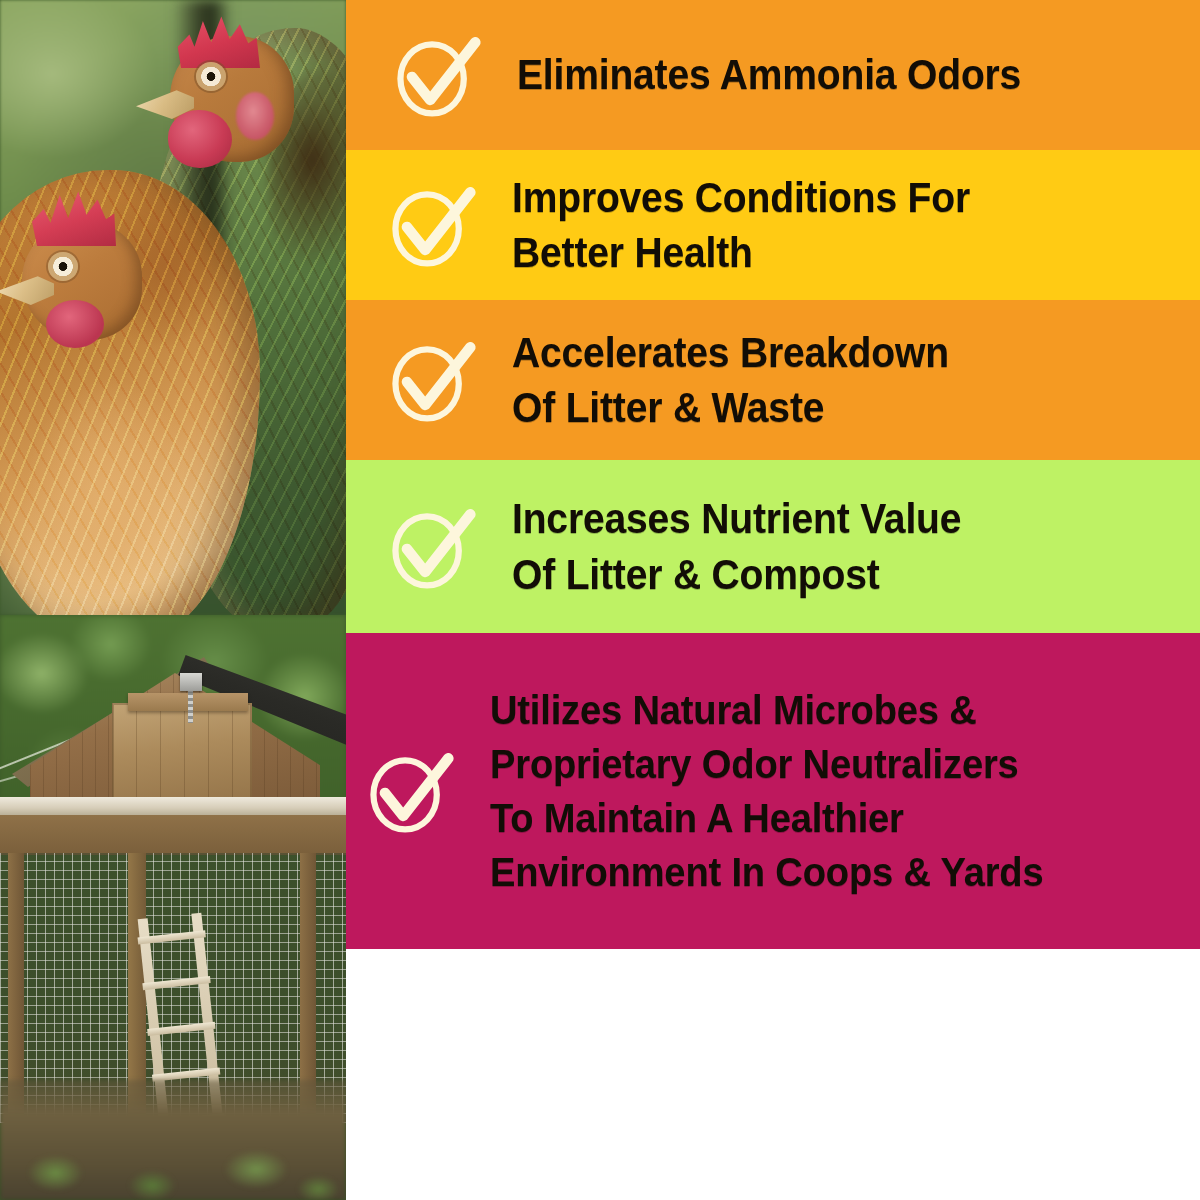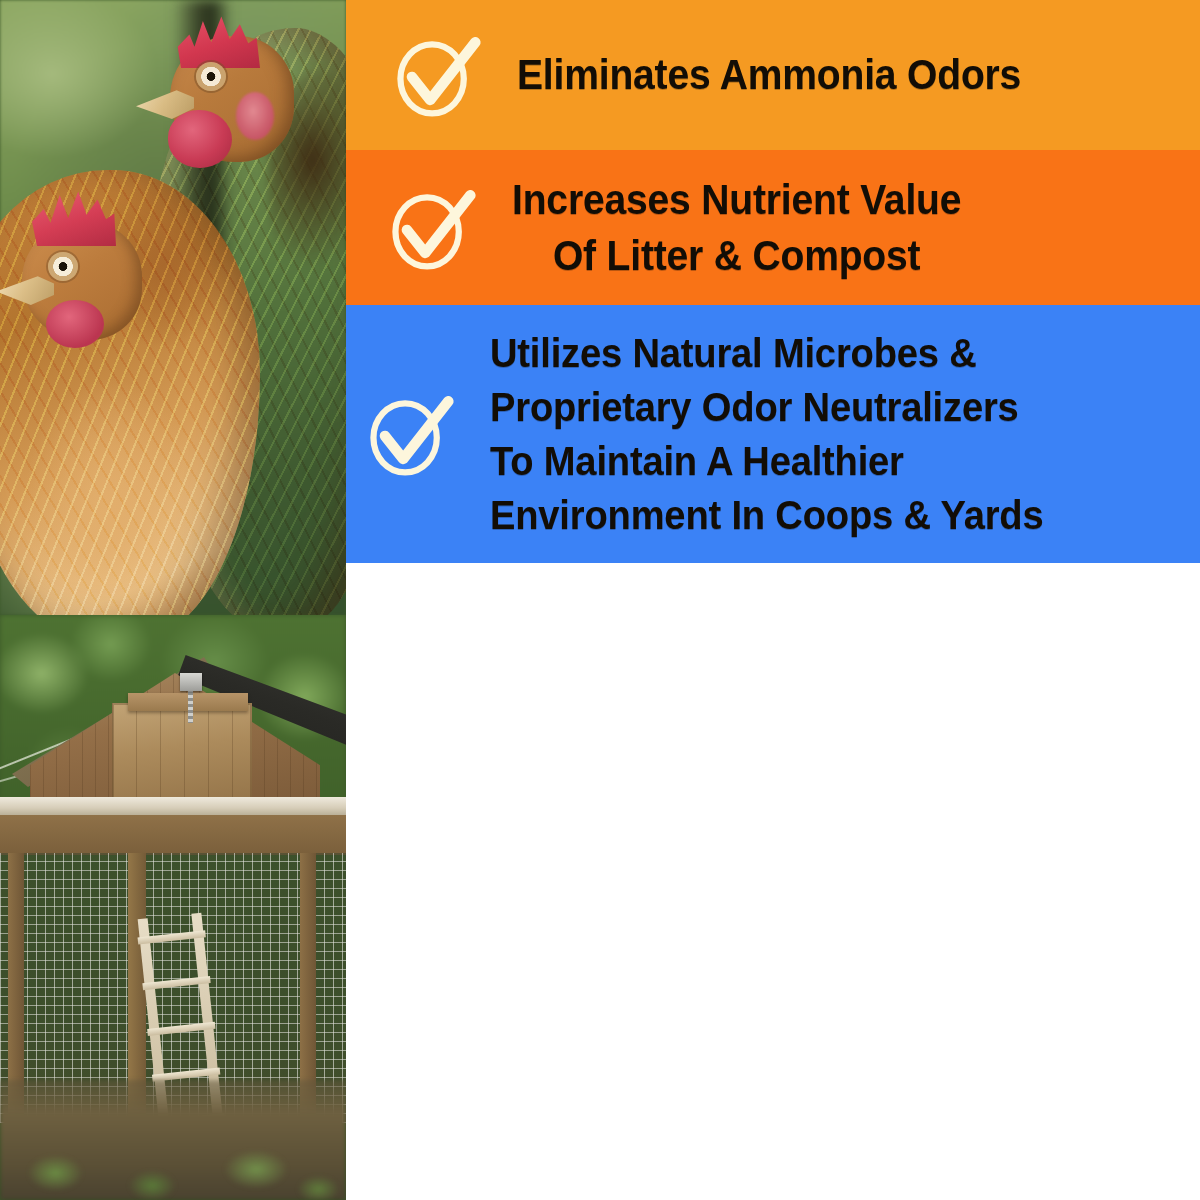--- a/index.html
+++ b/index.html
@@ -372,30 +372,48 @@
 
   <div class="benefits" id="benefits-list">
       <div class="benefit-row" style="height: 150px; background: rgb(245, 154, 34); padding-left: 41px;">
         <span class="check-icon">
 <svg viewBox="0 0 100 100" width="96" height="96" aria-hidden="true">
   <ellipse cx="47" cy="54" rx="33" ry="36" fill="none" stroke="#FDF6DC" stroke-width="6.5" stroke-linecap="round"></ellipse>
   <path d="M26 52 L45 76 L92 16" fill="none" stroke="#FDF6DC" stroke-width="11" stroke-linecap="round" stroke-linejoin="round"></path>
 </svg></span>
         <div class="benefit-text" style="font-size: 42px; color: rgb(18, 13, 6);">Eliminates Ammonia Odors</div>
       </div>
-      <div class="benefit-row" style="height: 155px; background: #f97316; text-align: center;">
+      <div class="benefit-row" style="height: 150px; background: rgb(255, 203, 20);">
+        <span class="check-icon">
+<svg viewBox="0 0 100 100" width="96" height="96" aria-hidden="true">
+  <ellipse cx="47" cy="54" rx="33" ry="36" fill="none" stroke="#FDF6DC" stroke-width="6.5" stroke-linecap="round"></ellipse>
+  <path d="M26 52 L45 76 L92 16" fill="none" stroke="#FDF6DC" stroke-width="11" stroke-linecap="round" stroke-linejoin="round"></path>
+</svg></span>
+        <div class="benefit-text" style="font-size: 42px; color: rgb(18, 13, 6);">Improves Conditions For
+Better Health</div>
+      </div>
+      <div class="benefit-row" style="height: 160px; background: rgb(245, 154, 34);">
+        <span class="check-icon">
+<svg viewBox="0 0 100 100" width="96" height="96" aria-hidden="true">
+  <ellipse cx="47" cy="54" rx="33" ry="36" fill="none" stroke="#FDF6DC" stroke-width="6.5" stroke-linecap="round"></ellipse>
+  <path d="M26 52 L45 76 L92 16" fill="none" stroke="#FDF6DC" stroke-width="11" stroke-linecap="round" stroke-linejoin="round"></path>
+</svg></span>
+        <div class="benefit-text" style="font-size: 42px; color: rgb(18, 13, 6);">Accelerates Breakdown
+Of Litter &amp; Waste</div>
+      </div>
+      <div class="benefit-row" style="height: 173px; background: #bef264;">
         <span class="check-icon">
 <svg viewBox="0 0 100 100" width="96" height="96" aria-hidden="true">
   <ellipse cx="47" cy="54" rx="33" ry="36" fill="none" stroke="#FDF6DC" stroke-width="6.5" stroke-linecap="round"></ellipse>
   <path d="M26 52 L45 76 L92 16" fill="none" stroke="#FDF6DC" stroke-width="11" stroke-linecap="round" stroke-linejoin="round"></path>
 </svg></span>
         <div class="benefit-text" style="font-size: 42px; color: rgb(18, 13, 6);">Increases Nutrient Value
 Of Litter &amp; Compost</div>
       </div>
-      <div class="benefit-row" style="height: 258px; background: #3b82f6; padding-left: 14px;">
+      <div class="benefit-row" style="height: 316px; background: #be185d; padding-left: 14px;">
         <span class="check-icon">
 <svg viewBox="0 0 100 100" width="96" height="96" aria-hidden="true">
   <ellipse cx="47" cy="54" rx="33" ry="36" fill="none" stroke="#FDF6DC" stroke-width="6.5" stroke-linecap="round"></ellipse>
   <path d="M26 52 L45 76 L92 16" fill="none" stroke="#FDF6DC" stroke-width="11" stroke-linecap="round" stroke-linejoin="round"></path>
 </svg></span>
         <div class="benefit-text" style="font-size: 41px; color: rgb(18, 13, 6);">Utilizes Natural Microbes &amp;
 Proprietary Odor Neutralizers
 To Maintain A Healthier
 Environment In Coops &amp; Yards</div>
       </div>

